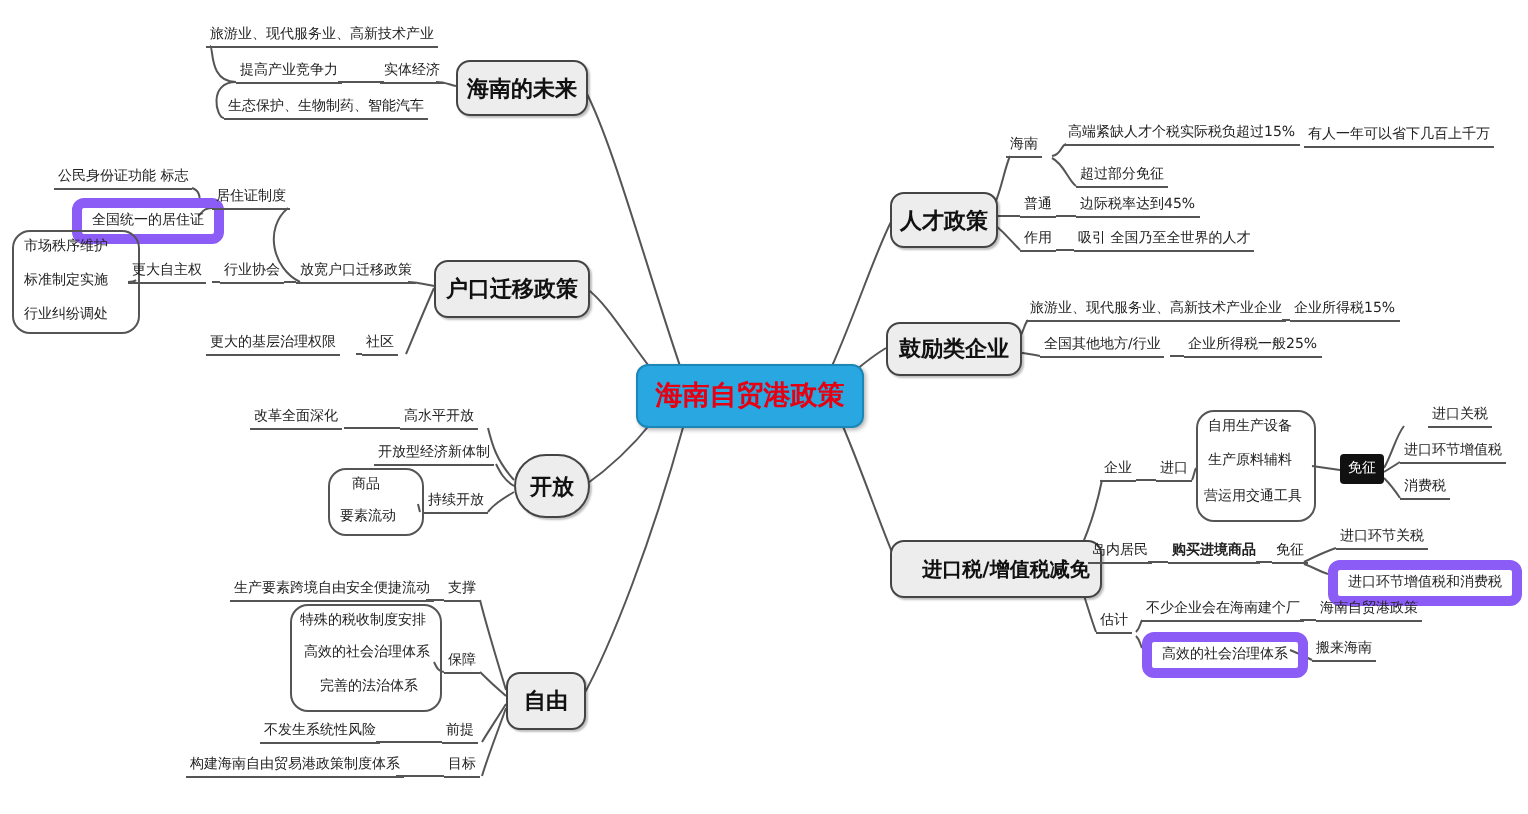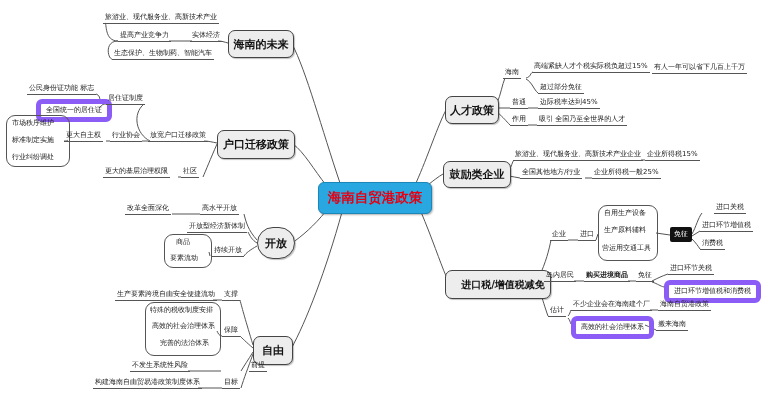--- a/index.html
+++ b/index.html
@@ -127,21 +127,21 @@
 
   <div class="topic" style="left:253px;top:336px;width:38px;height:27px;">自由</div>
   <div class="leaf u" style="left:115px;top:290px;">生产要素跨境自由安全便捷流动</div>
   <div class="leaf u" style="left:222px;top:290px;">支撑</div>
   <div class="bracket" style="left:145px;top:302px;width:74px;height:52px;"></div>
   <div class="leaf" style="left:150px;top:306px;">特殊的税收制度安排</div>
   <div class="leaf" style="left:152px;top:322px;">高效的社会治理体系</div>
   <div class="leaf" style="left:160px;top:339px;">完善的法治体系</div>
   <div class="leaf u" style="left:222px;top:326px;">保障</div>
   <div class="leaf u" style="left:130px;top:361px;">不发生系统性风险</div>
-  <div class="leaf u" style="left:221px;top:361px;margin-left:28px;">前提</div>
+  <div class="leaf u" style="left:221px;top:361px;">前提</div>
   <div class="leaf u" style="left:93px;top:378px;">构建海南自由贸易港政策制度体系</div>
   <div class="leaf u" style="left:222px;top:378px;">目标</div>
 
   <div class="topic" style="left:445px;top:96px;width:52px;height:26px;">人才政策</div>
   <div class="leaf u" style="left:503px;top:68px;">海南</div>
   <div class="leaf u" style="left:532px;top:62px;">高端紧缺人才个税实际税负超过15%</div>
   <div class="leaf u" style="left:652px;top:63px;">有人一年可以省下几百上千万</div>
   <div class="leaf u" style="left:538px;top:83px;">超过部分免征</div>
   <div class="leaf u" style="left:510px;top:98px;">普通</div>
   <div class="leaf u" style="left:538px;top:98px;">边际税率达到45%</div>

